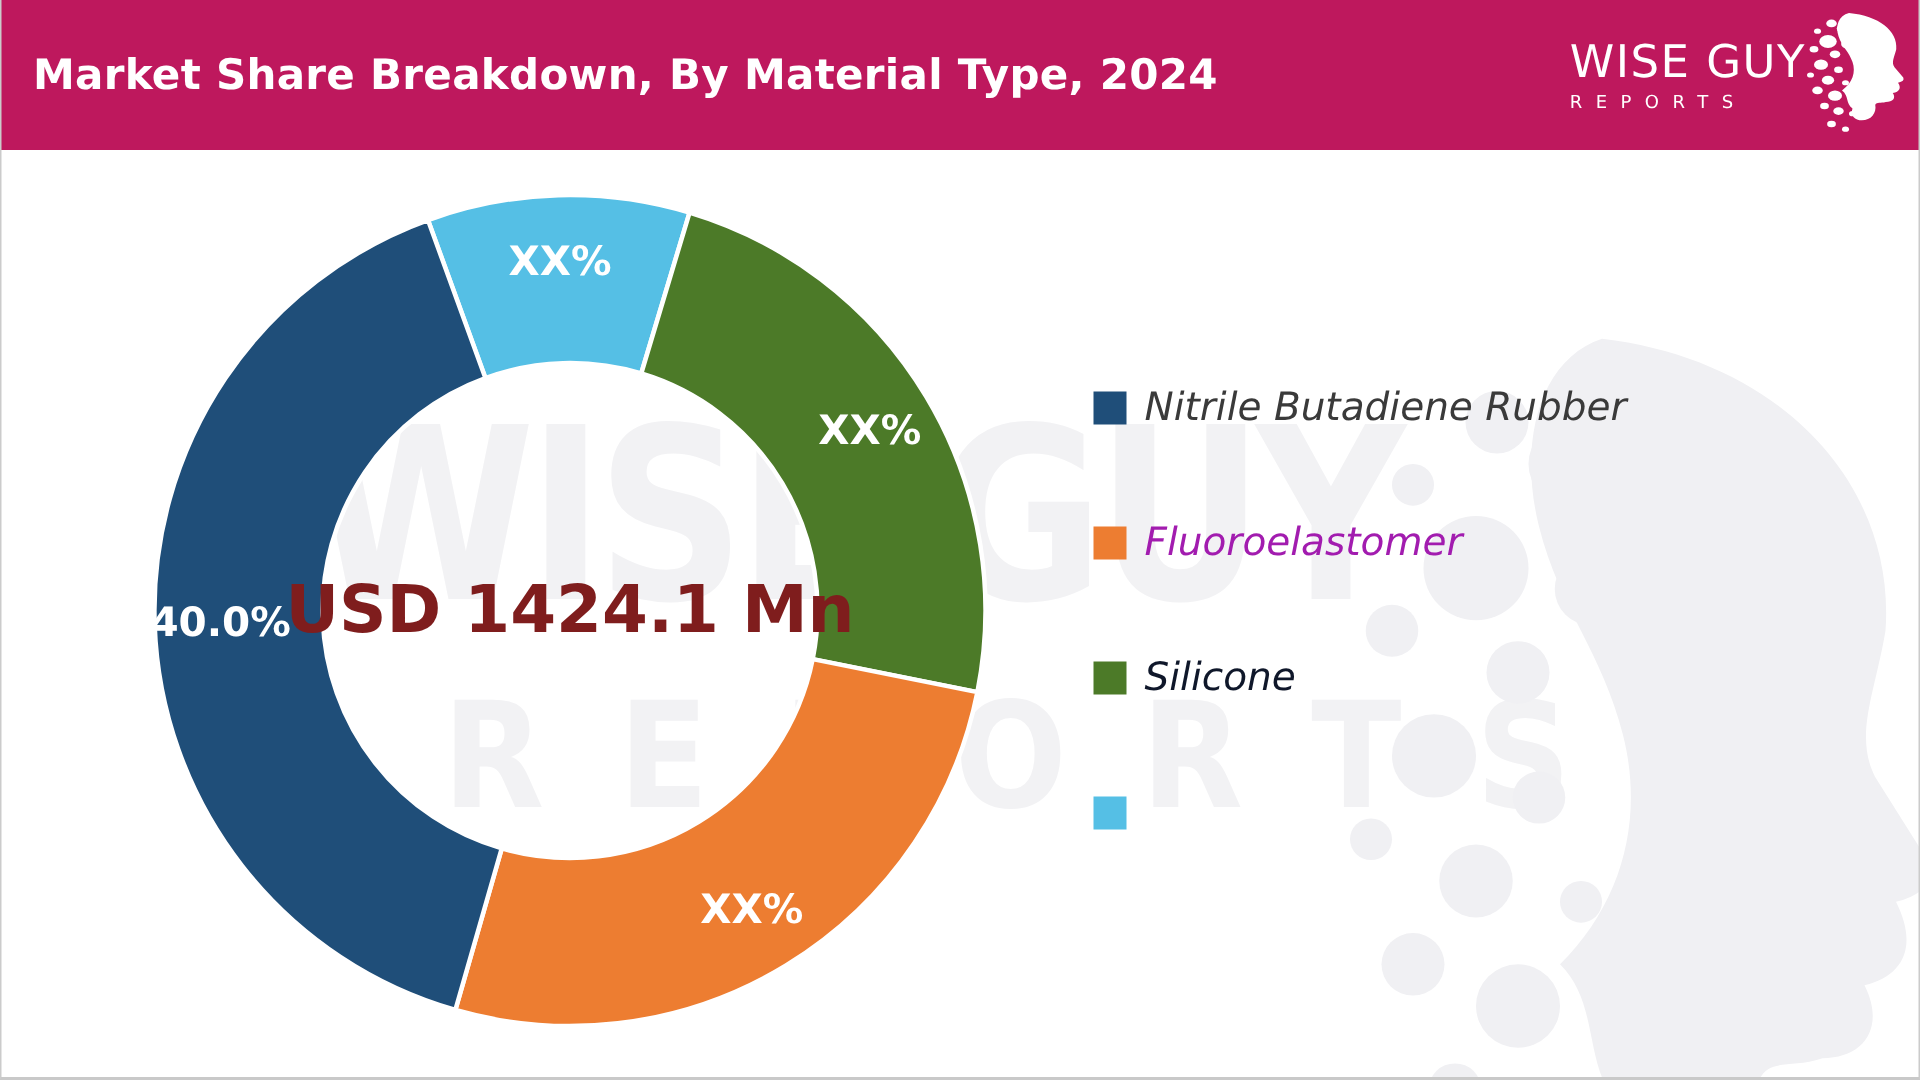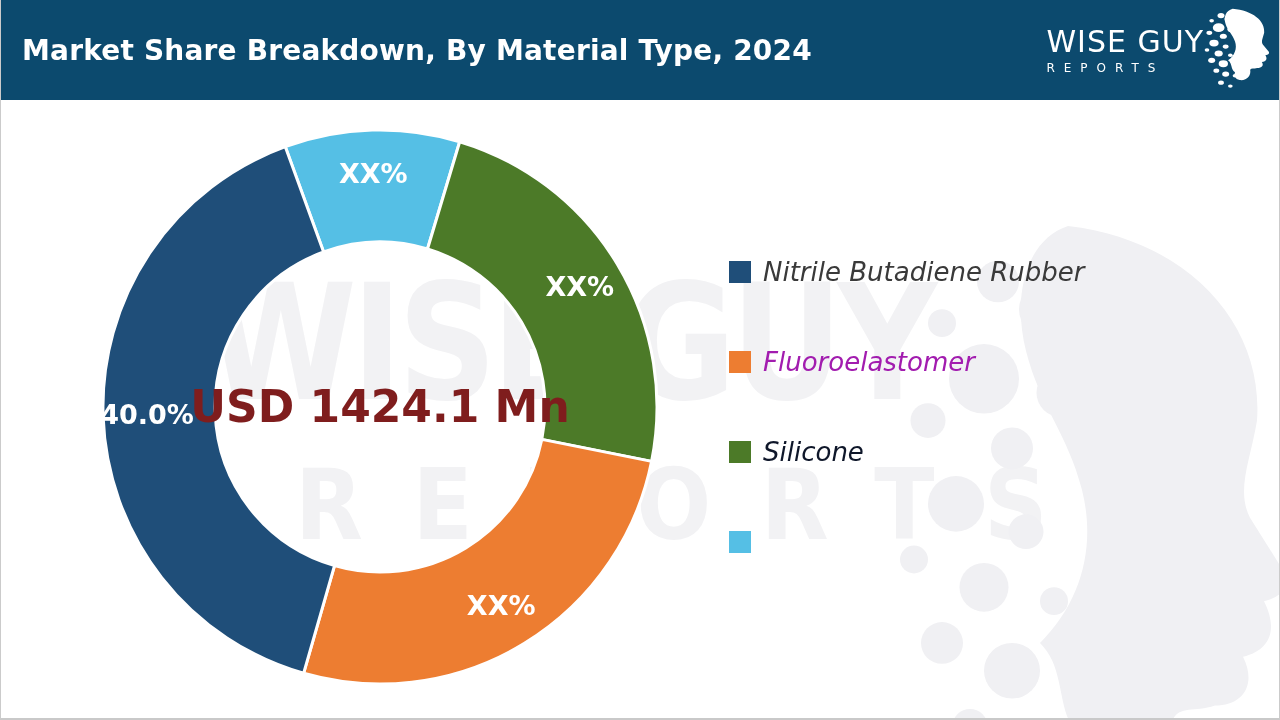--- a/index.html
+++ b/index.html
@@ -78,21 +78,21 @@
       </symbol>
     </defs>
   </svg>
 
   <div class="wm" id="wm-line1">WISE GUY</div>
   <div class="wm" id="wm-line2">REPORTS</div>
   <svg id="wm-face" viewBox="0 0 60 100" preserveAspectRatio="none" fill="#f0f0f3">
     <use href="#wg-face" xlink:href="#wg-face"></use>
   </svg>
 
-  <div id="header" style="background: #0c4a6e;">
+  <div id="header" style="background: #be185d;">
     <div id="page-title" style="color: rgb(255, 255, 255);">Market Share Breakdown, By Material Type, 2024</div>
     <div id="logo">
       <div class="logo-text">
         <div class="logo-line1">WISE GUY</div>
         <div class="logo-line2">REPORTS</div>
       </div>
       <svg class="logo-face" viewBox="0 0 60 100" preserveAspectRatio="none" fill="#ffffff">
         <use href="#wg-face" xlink:href="#wg-face"></use>
       </svg>
     </div>

